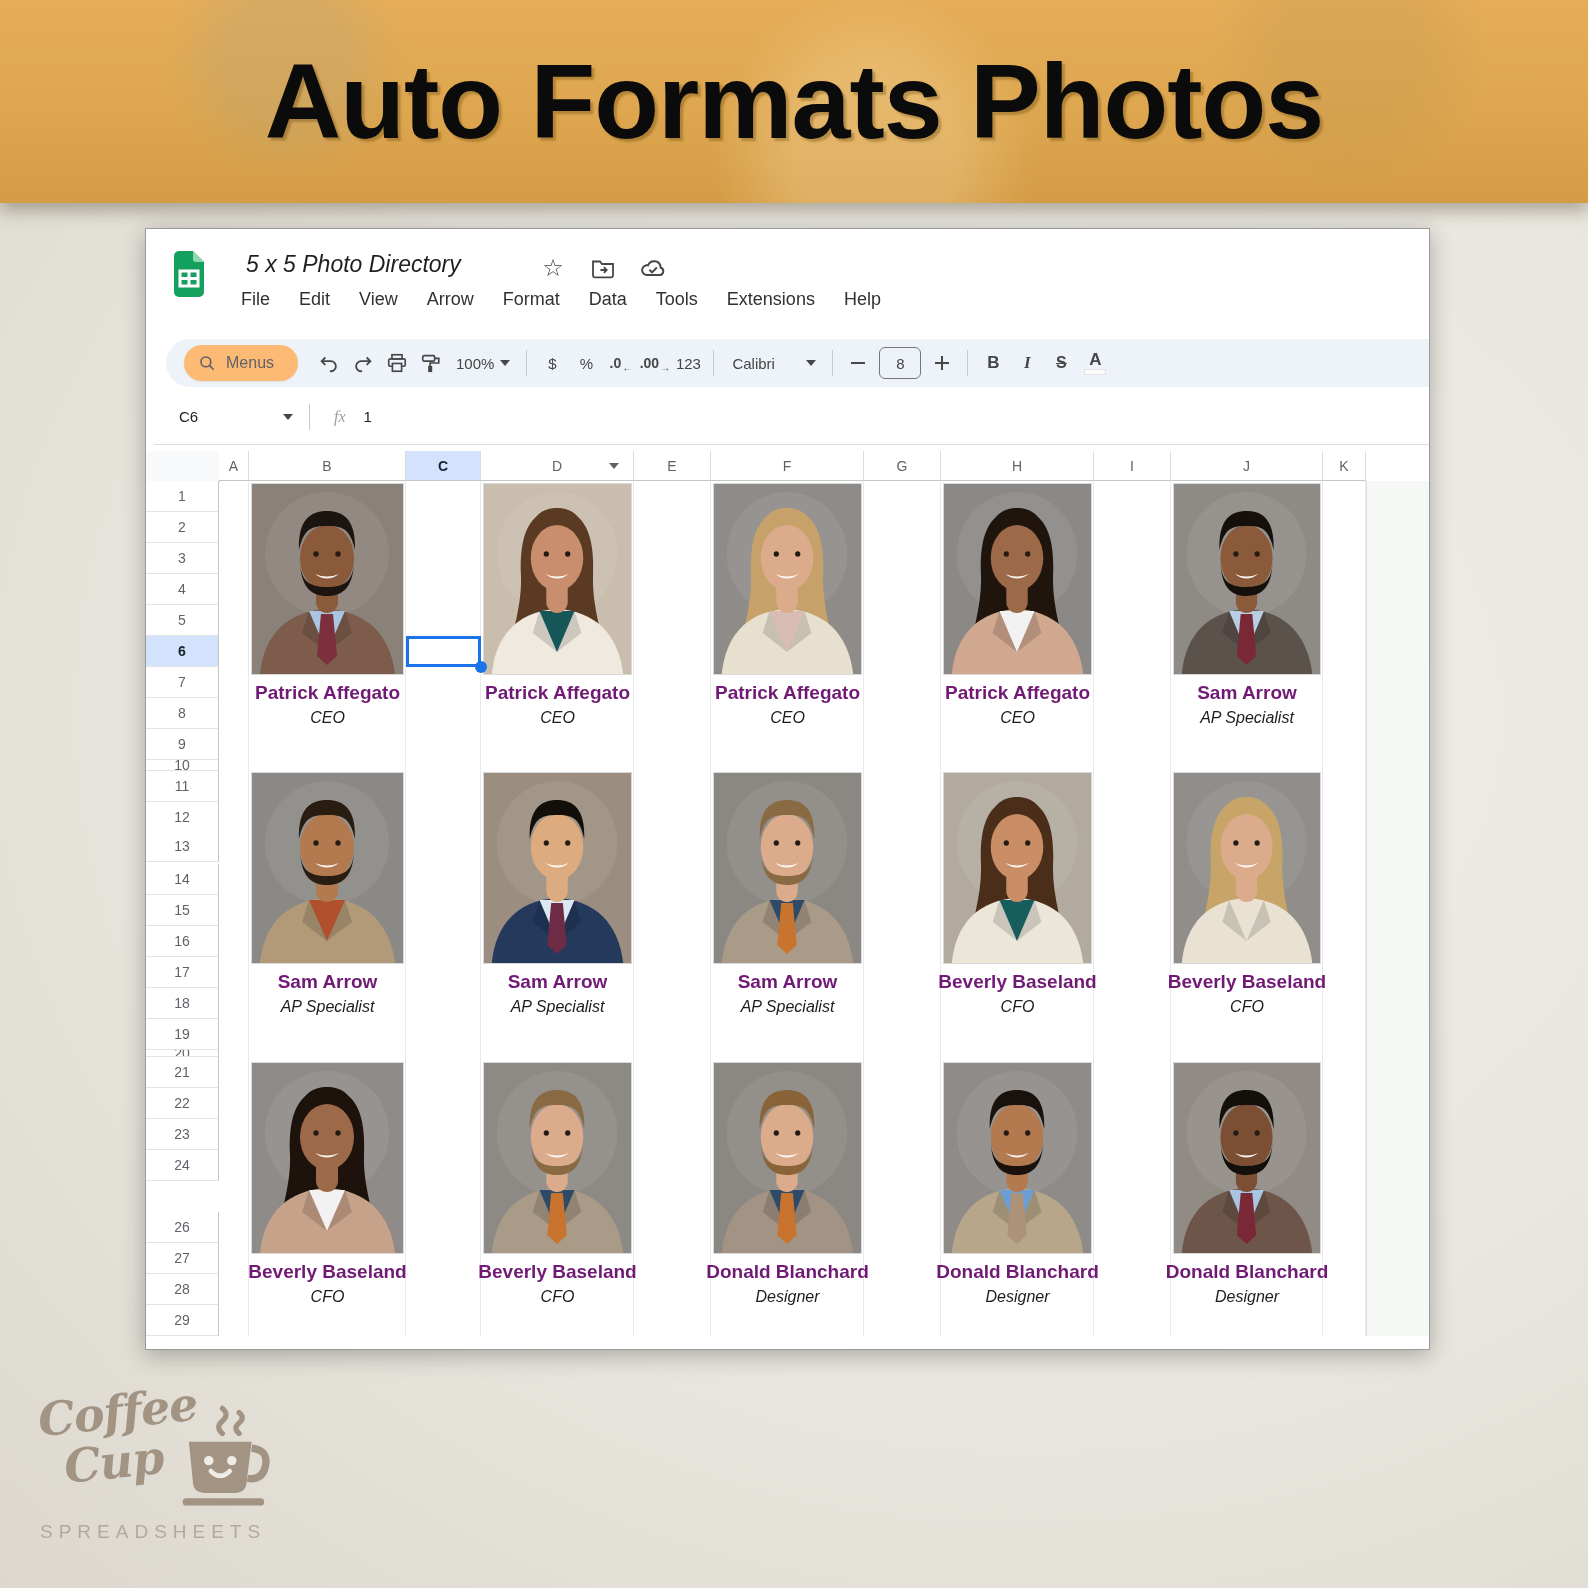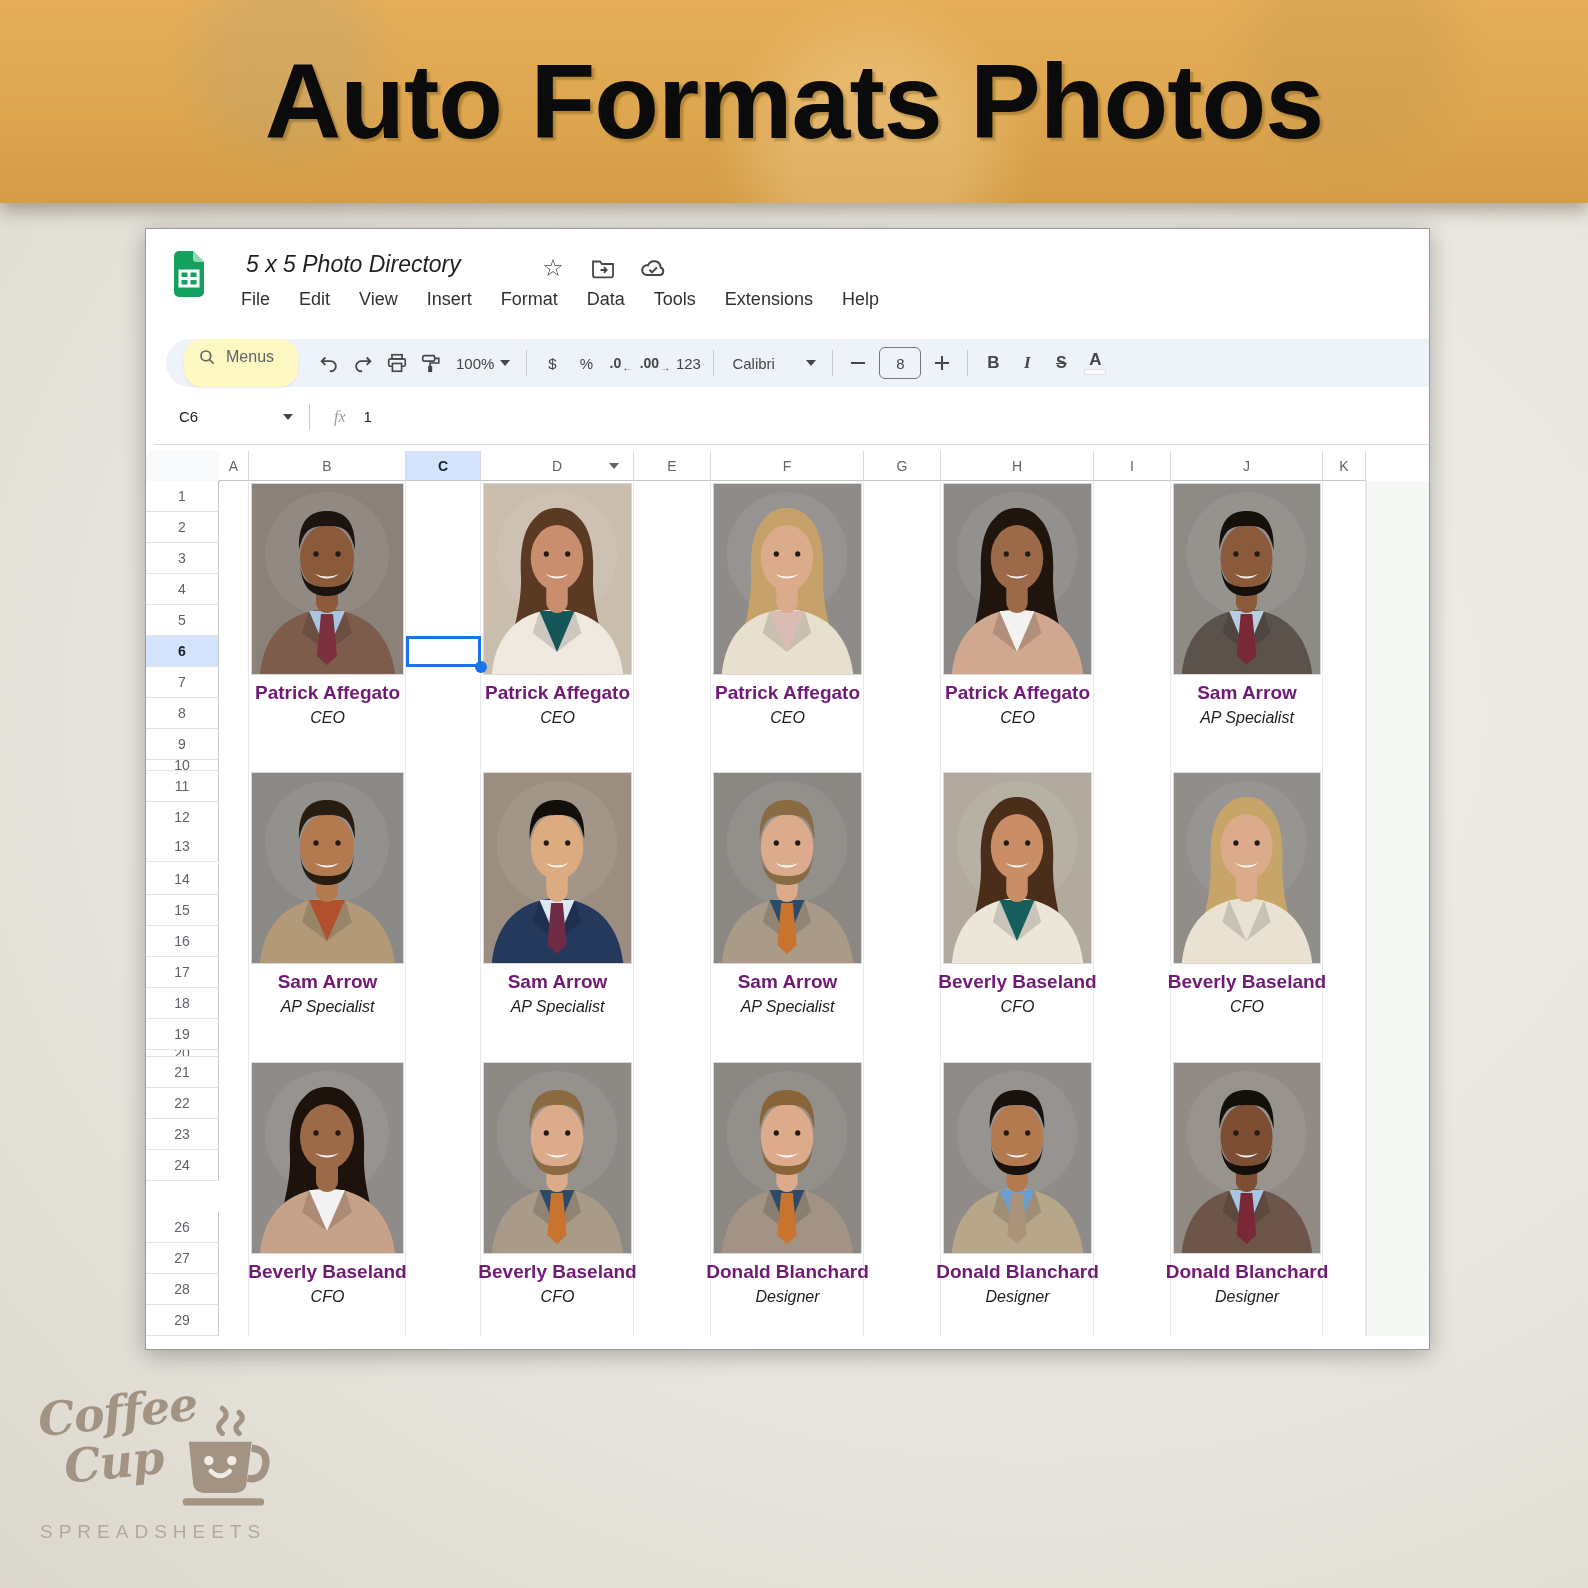--- a/index.html
+++ b/index.html
@@ -25,22 +25,22 @@
   .doc-title{position:absolute;left:100px;top:22px;font-size:23px;color:#1f1f1f;font-style:italic;}
   .tb-icon{position:absolute;top:26px;width:26px;height:26px;color:#444746;display:flex;align-items:center;justify-content:center;}
   .star{left:394px;font-size:24px;}
   .folder{left:444px;}
   .cloud{left:494px;}
   .menubar{position:absolute;left:95px;top:60px;display:flex;gap:29px;}
   .menu-item{font-size:18px;color:#2f3133;cursor:default;}
   
   .toolbar{position:absolute;left:20px;top:110px;right:0;height:48px;background:#eef2f9;
            border-radius:24px 0 0 24px;display:flex;align-items:center;color:#444746;}
-  .menus-pill{margin-left:18px;height:36px;background:#fef9c3;border-radius:18px;display:flex;
-              align-items:center;padding:0 24px 12px 14px;gap:10px;box-shadow:0 1px 2px rgba(0,0,0,0.08);}
+  .menus-pill{margin-left:18px;height:36px;background:#fdba74;border-radius:18px;display:flex;
+              align-items:center;padding:0 24px 0 14px;gap:10px;box-shadow:0 1px 2px rgba(0,0,0,0.08);}
   .menus-pill span{font-size:16px;color:#5f6368;}
   .tool{display:flex;align-items:center;justify-content:center;min-width:34px;height:34px;border-radius:6px;color:#444746;}
   .tool svg{display:block;}
   .sep{width:1px;height:26px;background:#c6cace;margin:0 8px;}
   .ztext{font-size:15px;margin:0 2px 0 8px;}
   .caret{width:0;height:0;border-left:5px solid transparent;border-right:5px solid transparent;
          border-top:6px solid #444746;margin:0 8px 0 4px;}
   .fmt{font-size:15px;font-weight:500;}
   .numfmt{font-size:14px;font-weight:600;position:relative;}
   .numfmt .mini{font-size:10px;position:relative;top:3px;left:1px;}
@@ -126,21 +126,21 @@
     <div class="tb-icon cloud">
       <svg width="26" height="26" viewBox="0 0 24 24" fill="none" stroke="#444746" stroke-width="1.8">
         <path d="M6.5 18.5 a4.5 4.5 0 1 1 .9 -8.9 A6 6 0 0 1 19 11.5 a3.6 3.6 0 0 1 -.7 7 Z"></path>
         <path d="M8.7 13.6 l2.4 2.4 L15.6 11.5"></path>
       </svg>
     </div>
     <div class="menubar" id="menubar">
         <span class="menu-item">File</span>
         <span class="menu-item">Edit</span>
         <span class="menu-item">View</span>
-        <span class="menu-item">Insert</span>
+        <span class="menu-item">Arrow</span>
         <span class="menu-item">Format</span>
         <span class="menu-item">Data</span>
         <span class="menu-item">Tools</span>
         <span class="menu-item">Extensions</span>
         <span class="menu-item">Help</span>
       </div>
   </div>
 
   <div class="toolbar">
     <div class="menus-pill">

